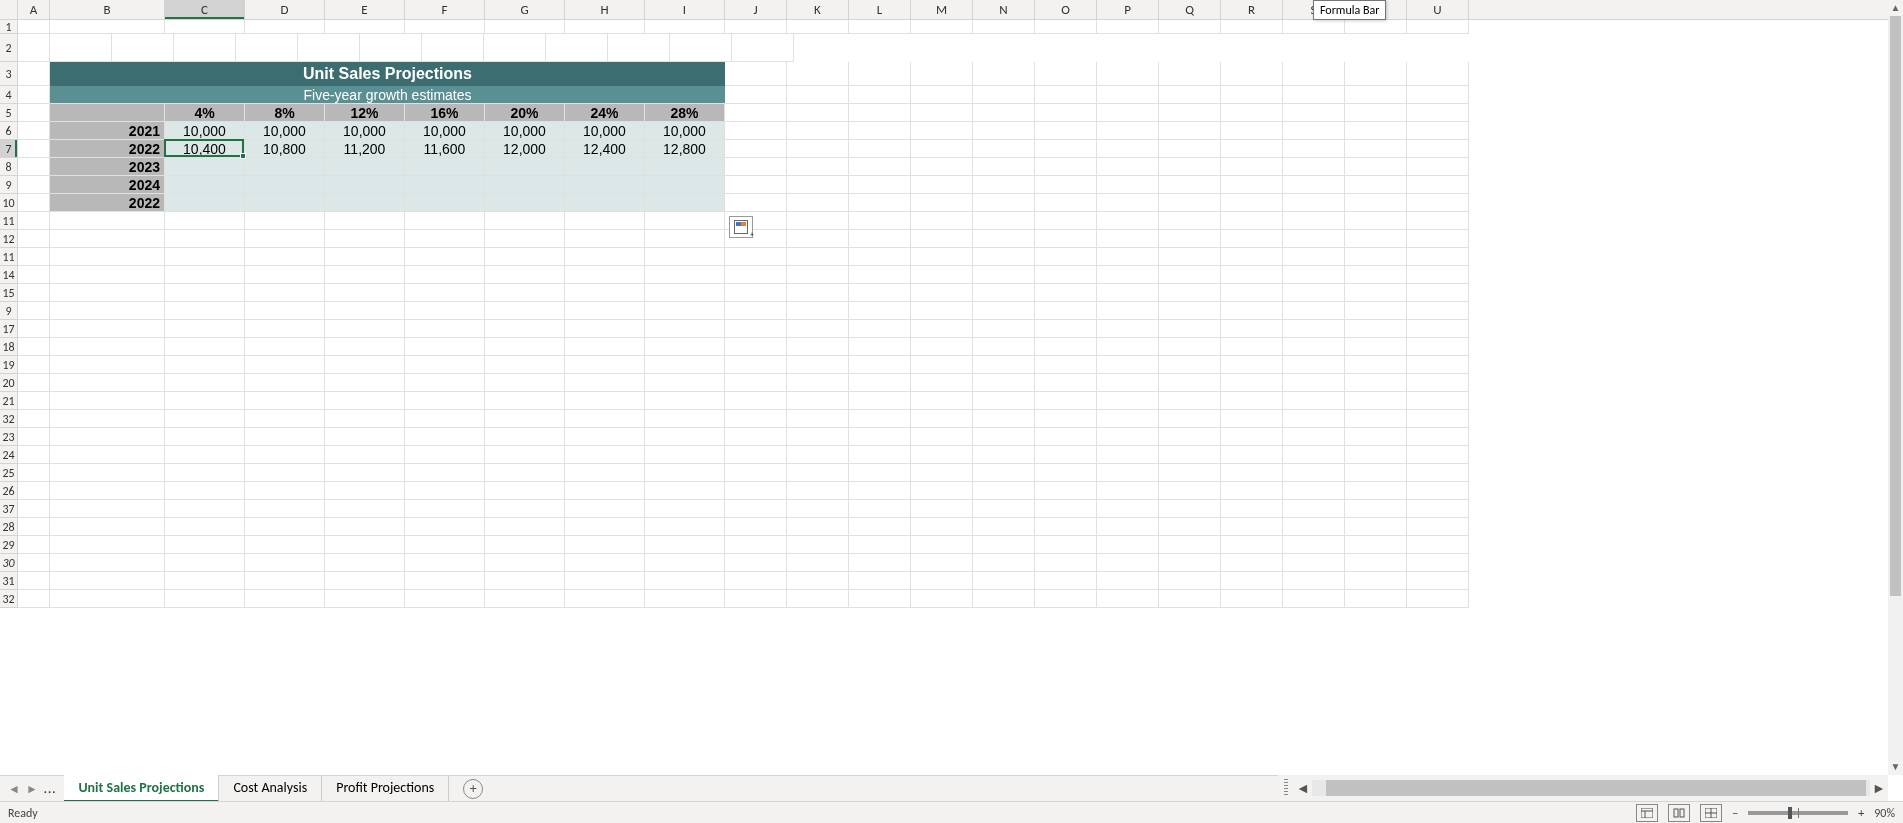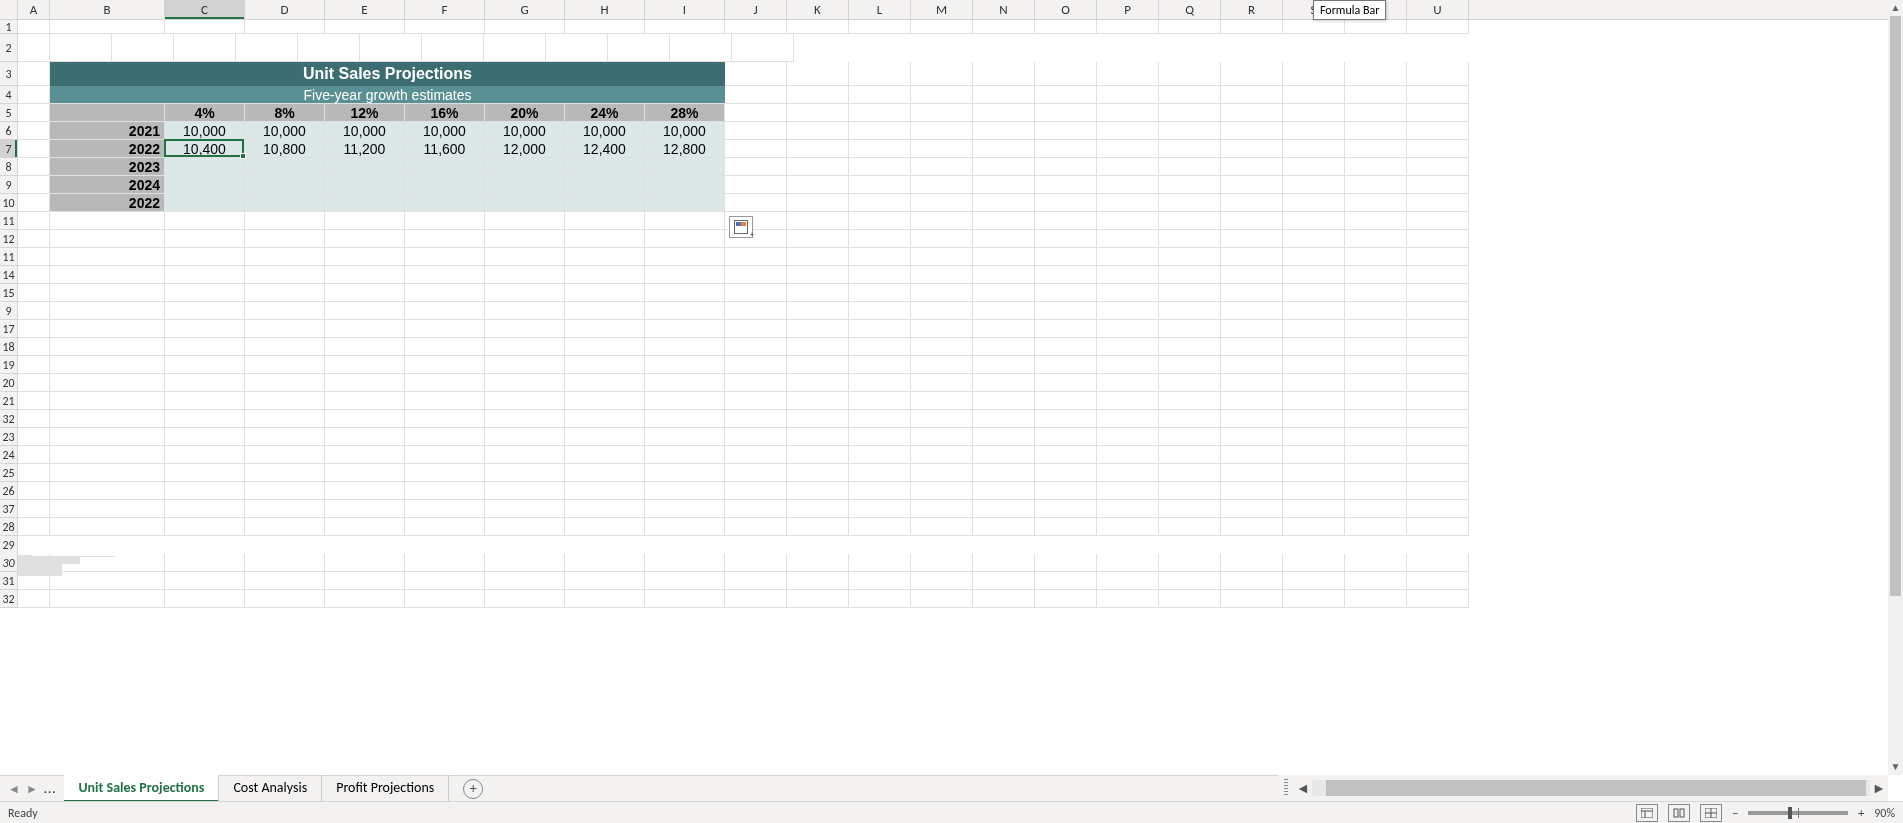--- a/index.html
+++ b/index.html
@@ -751,21 +751,21 @@
         <div class="cell" style="width: 62px;"></div>
         <div class="cell" style="width: 62px;"></div>
         <div class="cell" style="width: 62px;"></div>
         <div class="cell" style="width: 62px;"></div>
         <div class="cell" style="width: 62px;"></div>
         <div class="cell" style="width: 62px;"></div>
         <div class="cell" style="width: 62px;"></div>
         <div class="cell" style="width: 62px;"></div>
         <div class="cell" style="width: 62px;"></div>
       </div>
-      <div class="row" style="height: 18px; flex-direction: column;">
+      <div class="row" style="height: 18px;">
         <div class="row-h" style="line-height: 18px;">29</div>
         <div class="cell" style="width: 32px;"></div>
         <div class="cell" style="width: 115px;"></div>
         <div class="cell" style="width: 80px;"></div>
         <div class="cell" style="width: 80px;"></div>
         <div class="cell" style="width: 80px;"></div>
         <div class="cell" style="width: 80px;"></div>
         <div class="cell" style="width: 80px;"></div>
         <div class="cell" style="width: 80px;"></div>
         <div class="cell" style="width: 80px;"></div>

